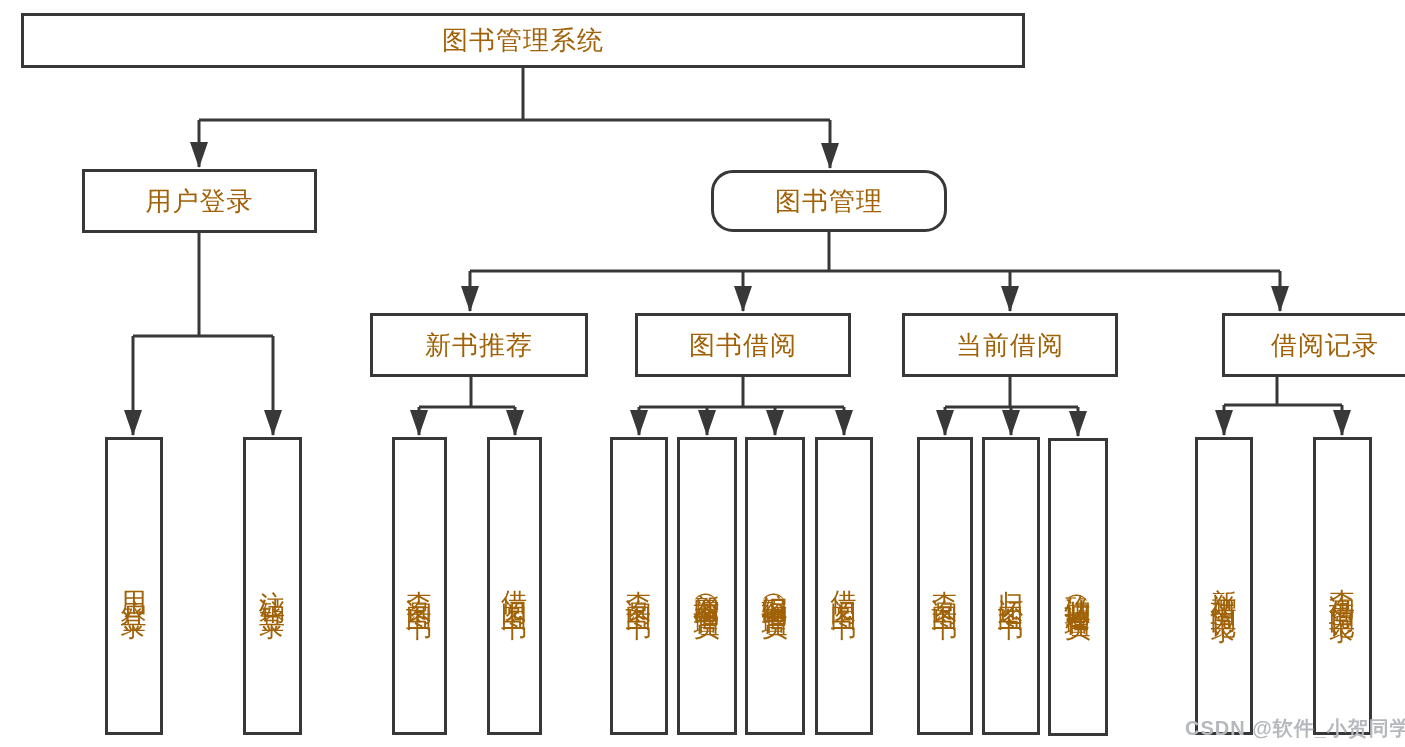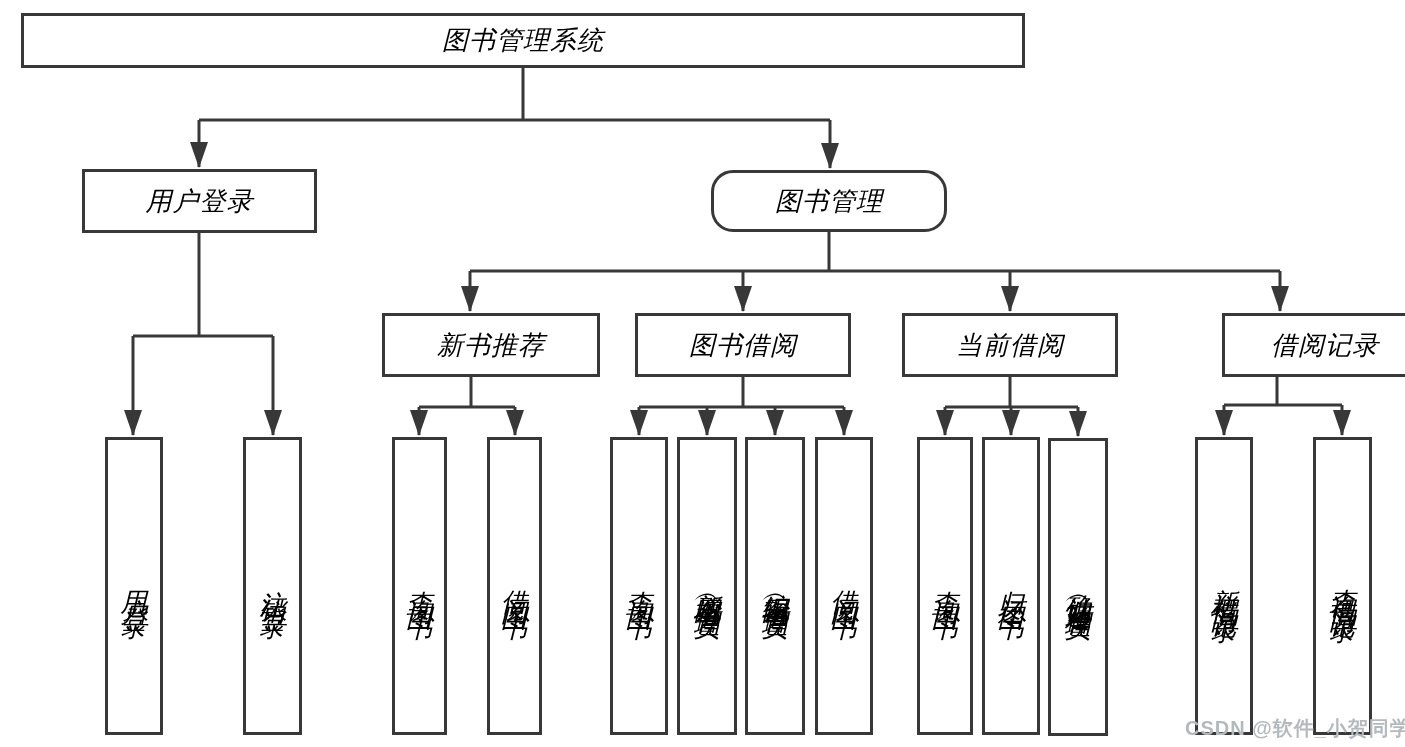--- a/index.html
+++ b/index.html
@@ -22,23 +22,22 @@
     z-index: 1;
   }
   .node {
     position: absolute;
     box-sizing: border-box;
     background: #ffffff;
     border: 3px solid #383838;
     display: flex;
     align-items: center;
     justify-content: center;
-    color: #000000;
+    color: #a16207;
     z-index: 2;
-    font-style: italic;
   }
   .hbox {
     font-size: 26px;
     letter-spacing: 1px;
     white-space: nowrap;
   }
   .vbox span {
     writing-mode: vertical-rl;
     text-orientation: mixed;
     font-size: 26px;
@@ -123,21 +122,21 @@
     <span>图书管理系统</span>
   </div>
 
   <div class="node hbox" style="left:82px; top:169px; width:235px; height:64px;">
     <span>用户登录</span>
   </div>
   <div class="node hbox" style="left:711px; top:170px; width:236px; height:62px;border-radius:22px;">
     <span>图书管理</span>
   </div>
 
-  <div class="node hbox" style="left:382px; top:313px; width:218px; height:64px;">
+  <div class="node hbox" style="left:370px; top:313px; width:218px; height:64px;">
     <span>新书推荐</span>
   </div>
   <div class="node hbox" style="left:635px; top:313px; width:216px; height:64px;">
     <span>图书借阅</span>
   </div>
   <div class="node hbox" style="left:902px; top:313px; width:216px; height:64px;">
     <span>当前借阅</span>
   </div>
   <div class="node hbox" style="left:1174px; top:313px; width:206px; height:64px;margin-left:48px;">
     <span>借阅记录</span>

